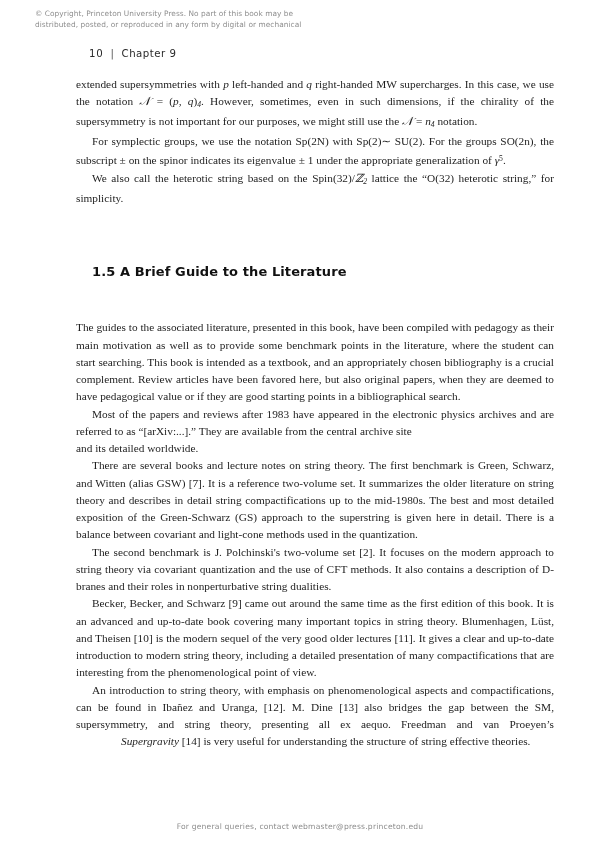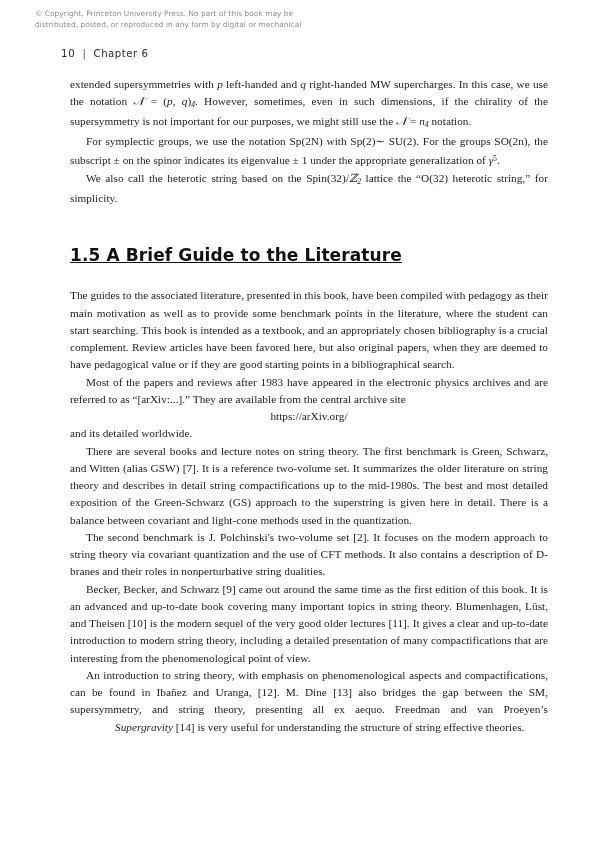--- a/index.html
+++ b/index.html
@@ -46,32 +46,32 @@
   .runhead {
     position: absolute;
     top: 48px;
     left: 61px;
     font-family: "DejaVu Sans", sans-serif;
     font-size: 10.2px;
     color: #2a2a2a;
     letter-spacing: 0.5px;
     white-space: nowrap;
   }
-  .runhead .folio { letter-spacing: 0.8px; }
+  .runhead .folio { letter-spacing: 0.8px; margin-left: 28px; }
   .runhead .bar {
     display: inline-block;
     padding: 0 7px;
     color: #555;
   }
 
   
   .body-text {
     position: absolute;
     top: 76px;
-    left: 70px;
+    left: 76px;
     width: 478px;
   }
   p.para {
     margin: 0;
     font-size: 11.3px;
     line-height: 17.25px;
     text-align: justify;
     text-justify: inter-word;
     hyphens: none;
     color: #1d1d1d;
@@ -82,28 +82,27 @@
   .center-line {
     margin: 0;
     text-align: center;
     font-size: 11.3px;
     line-height: 17.25px;
     color: #1d1d1d;
   }
 
   
   h2.section-head {
-    margin: 0;
+    margin: 16px;
     font-family: "DejaVu Sans", sans-serif;
     font-weight: bold;
-    font-size: 17px;
+    font-size: 13px;
     line-height: 17px;
     color: #111;
     letter-spacing: 0.1px;
-    text-decoration: underline;
   }
   .gap-before-head { height: 40px; }
   .gap-after-head  { height: 23px; }
 
   
   .mathcal {
     font-family: "DejaVu Serif", serif;
     font-style: italic;
     font-size: 11.6px;
   }
@@ -142,49 +141,49 @@
 <body>
 
 <div class="page">
 
   <div class="copyright">
     <span class="ln">© Copyright, Princeton University Press. No part of this book may be</span>
     <span class="ln">distributed, posted, or reproduced in any form by digital or mechanical</span>
   </div>
 
   <div class="runhead">
-    <span class="folio">10</span><span class="bar">|</span><span>Chapter 6</span>
+    <span class="folio">10</span><span class="bar">|</span><span>Chapter 9</span>
   </div>
 
   <div class="body-text">
 
     <p class="para noindent">extended supersymmetries with <span class="mvar">p</span> left-handed and <span class="mvar">q</span> right-handed MW supercharges. In this case, we use the notation <span class="mathcal">𝒩</span> = (<span class="mvar">p</span>, <span class="mvar">q</span>)<sub>4</sub>. However, sometimes, even in such dimensions, if the chirality of the supersymmetry is not important for our purposes, we might still use the <span class="mathcal">𝒩</span> = <span class="mvar">n</span><sub>4</sub> notation.</p>
 
     <p class="para indent">For symplectic groups, we use the notation Sp(2N) with Sp(2)∼ SU(2). For the groups SO(2n), the subscript ± on the spinor indicates its eigenvalue ± 1 under the appropriate generalization of <span class="mvar">γ</span><sup>5</sup>.</p>
 
     <p class="para indent">We also call the heterotic string based on the Spin(32)/<span class="bb">ℤ</span><sub>2</sub> lattice the “O(32) heterotic string,” for simplicity.</p>
 
     <div class="gap-before-head"></div>
 
     <h2 class="section-head">1.5 A Brief Guide to the Literature</h2>
 
     <div class="gap-after-head"></div>
 
     <p class="para noindent">The guides to the associated literature, presented in this book, have been compiled with pedagogy as their main motivation as well as to provide some benchmark points in the literature, where the student can start searching. This book is intended as a textbook, and an appropriately chosen bibliography is a crucial complement. Review articles have been favored here, but also original papers, when they are deemed to have pedagogical value or if they are good starting points in a bibliographical search.</p>
 
     <p class="para indent">Most of the papers and reviews after 1983 have appeared in the electronic physics archives and are referred to as “[arXiv:...].” They are available from the central archive site</p>
 
-    <p class="center-line">https://arXiv.org/</p>
 
     <p class="para noindent">and its detailed worldwide.</p>
 
     <p class="para indent">There are several books and lecture notes on string theory. The first benchmark is Green, Schwarz, and Witten (alias GSW) [7]. It is a reference two-volume set. It summarizes the older literature on string theory and describes in detail string compactifications up to the mid-1980s. The best and most detailed exposition of the Green-Schwarz (GS) approach to the superstring is given here in detail. There is a balance between covariant and light-cone methods used in the quantization.</p>
 
     <p class="para indent">The second benchmark is J. Polchinski's two-volume set [2]. It focuses on the modern approach to string theory via covariant quantization and the use of CFT methods. It also contains a description of D-branes and their roles in nonperturbative string dualities.</p>
 
     <p class="para indent">Becker, Becker, and Schwarz [9] came out around the same time as the first edition of this book. It is an advanced and up-to-date book covering many important topics in string theory. Blumenhagen, Lüst, and Theisen [10] is the modern sequel of the very good older lectures [11]. It gives a clear and up-to-date introduction to modern string theory, including a detailed presentation of many compactifications that are interesting from the phenomenological point of view.</p>
 
     <p class="para indent">An introduction to string theory, with emphasis on phenomenological aspects and compactifications, can be found in Ibañez and Uranga, [12]. M. Dine [13] also bridges the gap between the SM, supersymmetry, and string theory, presenting all ex aequo. Freedman and van Proeyen’s <span class="ital">Supergravity</span> [14] is very useful for understanding the structure of string effective theories.</p>
 
   </div>
 
+  <div class="footer">For general queries, contact webmaster@press.princeton.edu</div>
 
 </div>
 
 </body></html>

